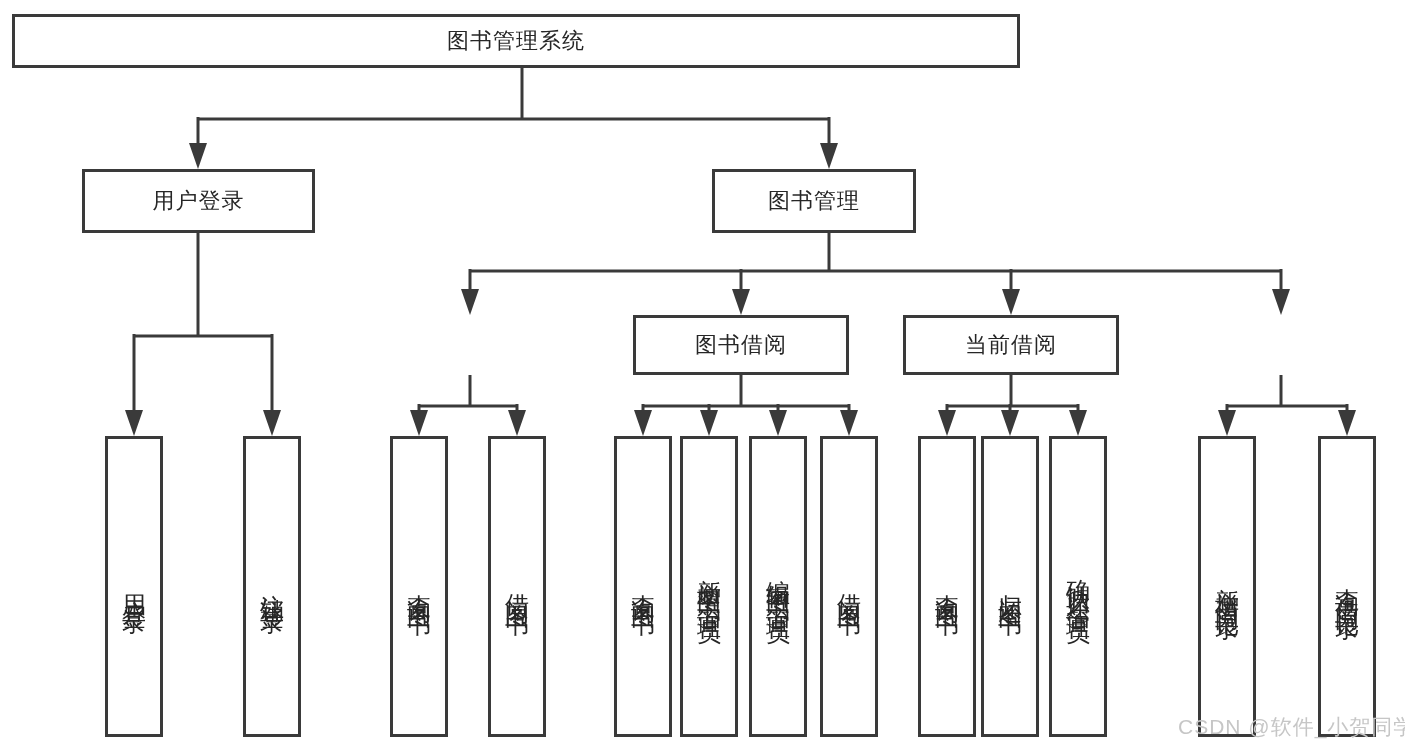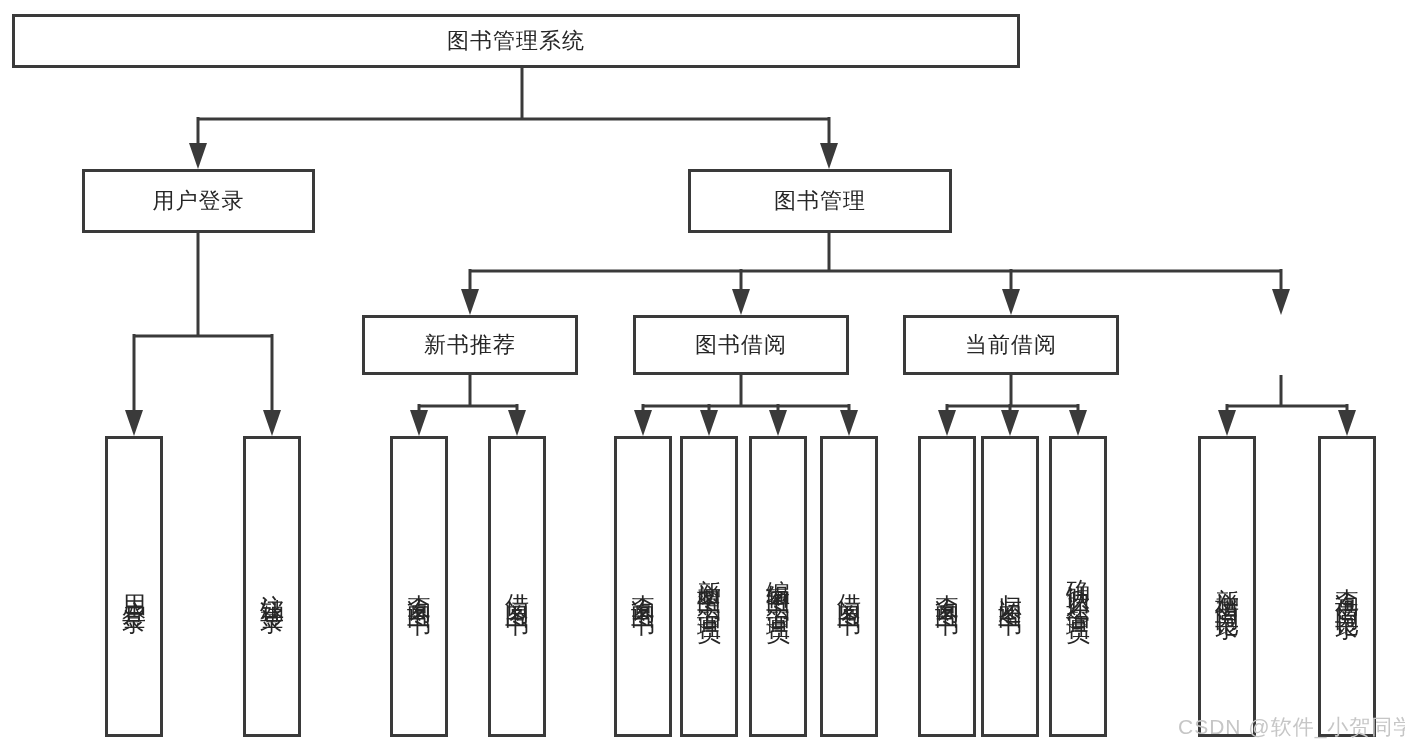--- a/index.html
+++ b/index.html
@@ -131,27 +131,24 @@
     </g>
   </svg>
 
   <div class="box hbox" style="left:12px;top:14px;width:1008px;height:54px">
     <span>图书管理系统</span>
   </div>
 
   <div class="box hbox" style="left:82px;top:169px;width:233px;height:64px">
     <span>用户登录</span>
   </div>
-  <div class="box hbox" style="left:688px;top:169px;width:264px;height:64px">
+  <div class="box hbox" style="left:712px;top:169px;width:204px;height:64px">
     <span>图书管理</span>
   </div>
 
-  <div class="box hbox" style="left:362px;top:315px;width:216px;height:60px">
-    <span>新书推荐</span>
-  </div>
   <div class="box hbox" style="left:903px;top:315px;width:216px;height:60px">
     <span>当前借阅</span>
   </div>
   <div class="box hbox" style="left:633px;top:315px;width:216px;height:60px">
     <span>图书借阅</span>
   </div>
 
   <div class="box vbox" style="left:105px;top:436px;width:58px;height:301px">
     <span>用户登录</span>
   </div>

